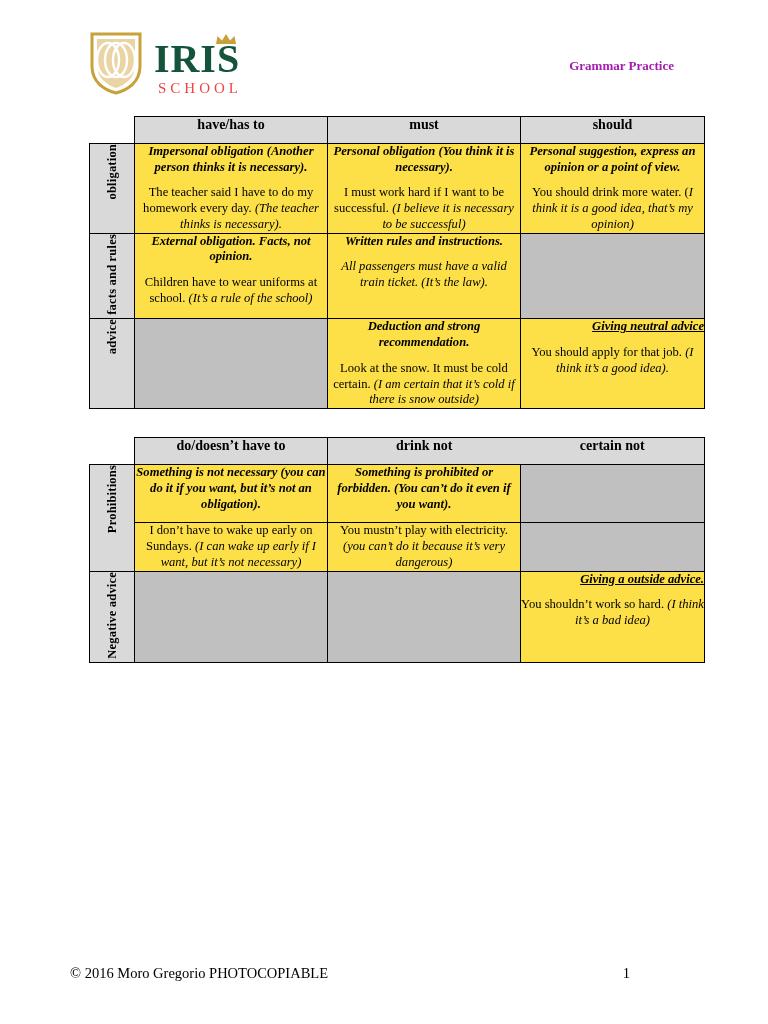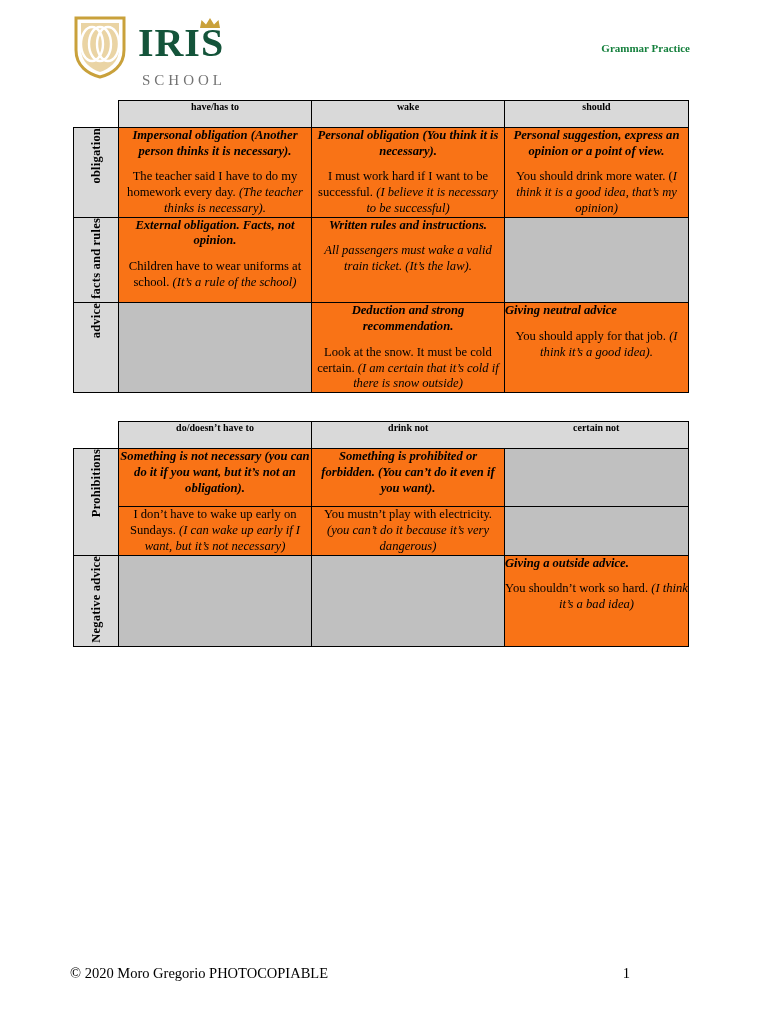--- a/index.html
+++ b/index.html
@@ -13,21 +13,21 @@
     font-family: "Liberation Serif", "DejaVu Serif", serif;
     color: #000000;
     position: relative;
     overflow: hidden;
   }
   .page {
     position: relative;
     width: 768px;
     height: 1024px;
     box-sizing: border-box;
-    padding: 0;
+    padding: 16px;
   }
 
   
   .header {
     position: relative;
     height: 86px;
     padding: 14px 78px 0 70px;
     display: flex;
     align-items: flex-start;
     justify-content: space-between;
@@ -63,29 +63,29 @@
     font-weight: bold;
     letter-spacing: 1px;
     color: #14543a;
     line-height: 0.95;
   }
   .school-text {
     font-family: "Liberation Serif", "DejaVu Serif", serif;
     font-size: 15px;
     font-weight: normal;
     letter-spacing: 4px;
-    color: #737373;
-    margin-top: 10px;
+    color: #ef4444;
+    margin-top: 2px;
     margin-left: 6px;
   }
   .doc-kind {
     font-family: "Liberation Serif", "DejaVu Serif", serif;
-    font-size: 11px;
-    font-weight: bold;
-    color: #15803d;
+    font-size: 13px;
+    font-weight: bold;
+    color: #a21caf;
     margin-top: 28px;
     white-space: nowrap;
   }
 
   
   .title {
     color: #ff0000;
     font-weight: bold;
     font-size: 19px;
     line-height: 1.28;
@@ -108,21 +108,21 @@
   }
   .corner {
     border: none !important;
     background: #ffffff;
     width: 45px;
   }
   .colhead {
     background: #d9d9d9;
     text-align: center;
     font-weight: bold;
-    font-size: 10px;
+    font-size: 14px;
     height: 26px;
     vertical-align: middle;
     padding: 3px 2px;
   }
   .rowlabel {
     background: #d9d9d9;
     width: 45px;
     text-align: center;
     vertical-align: middle;
     padding: 0;
@@ -131,34 +131,35 @@
     writing-mode: vertical-rl;
     transform: rotate(180deg);
     font-weight: bold;
     font-size: 12.5px;
     letter-spacing: 0.2px;
     white-space: nowrap;
     display: inline-block;
   }
   .cell {
     padding: 8px 8px 8px 8px;
-    background: #f97316;
+    background: #fde047;
   }
   .blocked {
     background: #c0c0c0;
   }
   .chead {
     font-weight: bold;
     font-style: italic;
     text-align: center;
     line-height: 1.25;
     margin: 0 0 10px 0;
   }
   .chead.left {
-    text-align: left;
+    text-align: right;
+    text-decoration: underline;
   }
   .cbody {
     line-height: 1.25;
     margin: 0;
     text-align: center;
   }
   .it { font-style: italic; }
 
   .gap { height: 28px; }
 
@@ -211,21 +212,21 @@
       <colgroup>
         <col style="width: 45px;">
         <col style="width: 193px;">
         <col style="width: 193px;">
         <col style="width: 184px;">
       </colgroup>
     <thead>
       <tr>
         <th class="corner"></th>
         <th class="colhead">have/has to</th>
-        <th class="colhead">wake</th>
+        <th class="colhead">must</th>
         <th class="colhead">should</th>
       </tr>
     </thead>
     <tbody>
 
       <tr>
         <td class="rowlabel">
           <span class="vert">obligation</span>
         </td>
         <td class="cell">
@@ -257,21 +258,21 @@
         <td class="cell">
           <p class="chead">External obligation. Facts, not opinion.</p>
           <p class="cbody">
             <span>Children have to wear uniforms at school.</span>
             <span class="it">(It’s a rule of the school)</span>
           </p>
         </td>
         <td class="cell">
           <p class="chead">Written rules and instructions.</p>
           <p class="cbody it">
-            <span>All passengers must wake a valid train ticket. (It’s the law).</span>
+            <span>All passengers must have a valid train ticket. (It’s the law).</span>
           </p>
         </td>
         <td class="cell blocked"></td>
       </tr>
 
       <tr>
         <td class="rowlabel">
           <span class="vert">advice</span>
         </td>
         <td class="cell blocked"></td>
@@ -352,17 +353,17 @@
           <p class="cbody">
             <span>You shouldn’t work so hard.</span>
             <span class="it">(I think it’s a bad idea)</span>
           </p>
         </td>
       </tr>
     </tbody>
   </table>
 
   <div class="footer">
-    <span>© 2020 Moro Gregorio PHOTOCOPIABLE</span>
+    <span>© 2016 Moro Gregorio PHOTOCOPIABLE</span>
     <span class="pageno">1</span>
   </div>
 
 </div>
 
 </body></html>

